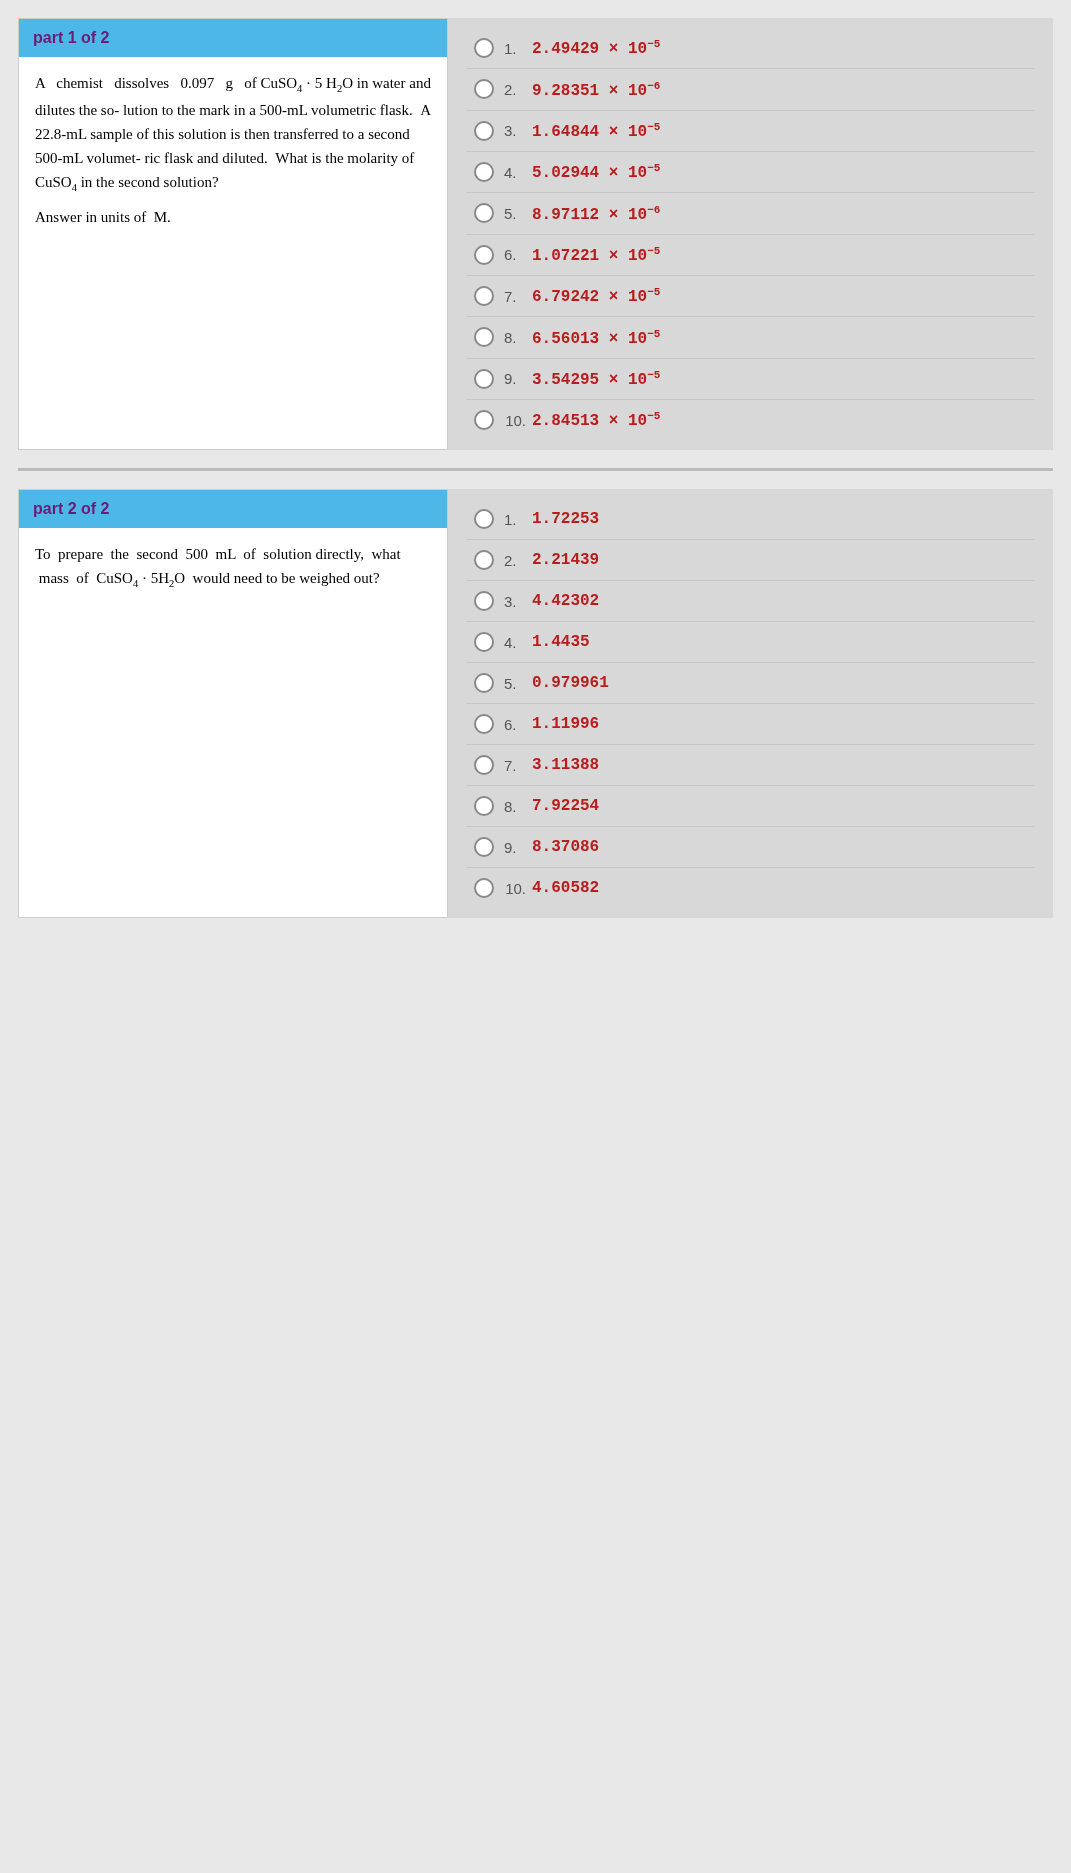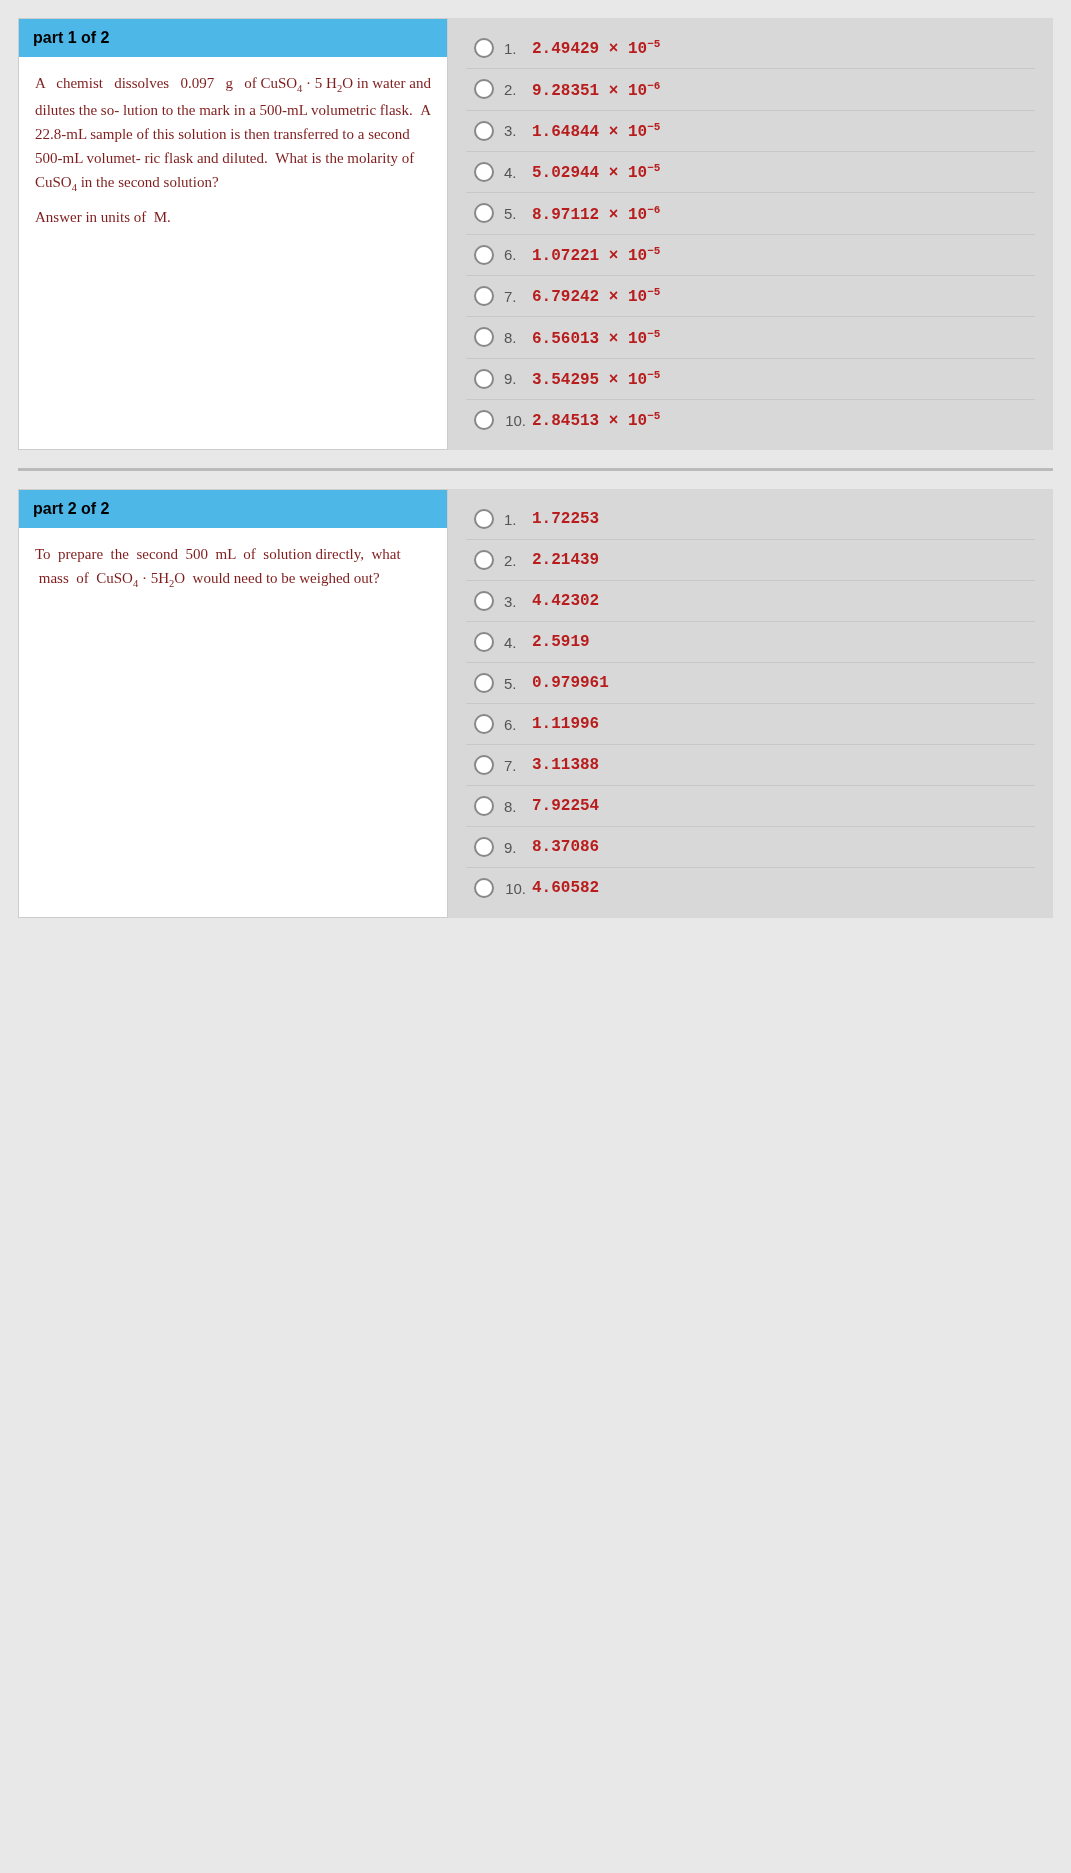--- a/index.html
+++ b/index.html
@@ -22,31 +22,31 @@
       gap: 0;
     }
     .question-left {
       width: 430px;
       flex-shrink: 0;
       background: #ffffff;
       border: 1px solid #ccc;
     }
     .question-header {
       background: #4db8e8;
-      color: #000000;
+      color: #701a75;
       font-weight: bold;
       font-size: 16px;
       padding: 10px 14px;
       font-family: Arial, sans-serif;
     }
     .question-body {
       padding: 14px 16px;
       font-size: 15px;
       line-height: 1.6;
-      color: #7f1d1d;
+      color: #000000;
       font-family: Georgia, serif;
     }
     .question-body p {
       margin-bottom: 8px;
     }
     .answers-right {
       flex: 1;
       background: #d8d8d8;
       padding: 10px 18px;
       display: flex;
@@ -206,21 +206,21 @@
         <span class="answer-value"><b>2.21439</b></span>
       </div>
       <div class="answer-item">
         <div class="radio-circle"></div>
         <span class="answer-number">3.</span>
         <span class="answer-value"><b>4.42302</b></span>
       </div>
       <div class="answer-item">
         <div class="radio-circle"></div>
         <span class="answer-number">4.</span>
-        <span class="answer-value"><b>2.5919</b></span>
+        <span class="answer-value"><b>1.4435</b></span>
       </div>
       <div class="answer-item">
         <div class="radio-circle"></div>
         <span class="answer-number">5.</span>
         <span class="answer-value"><b>0.979961</b></span>
       </div>
       <div class="answer-item">
         <div class="radio-circle"></div>
         <span class="answer-number">6.</span>
         <span class="answer-value"><b>1.11996</b></span>

